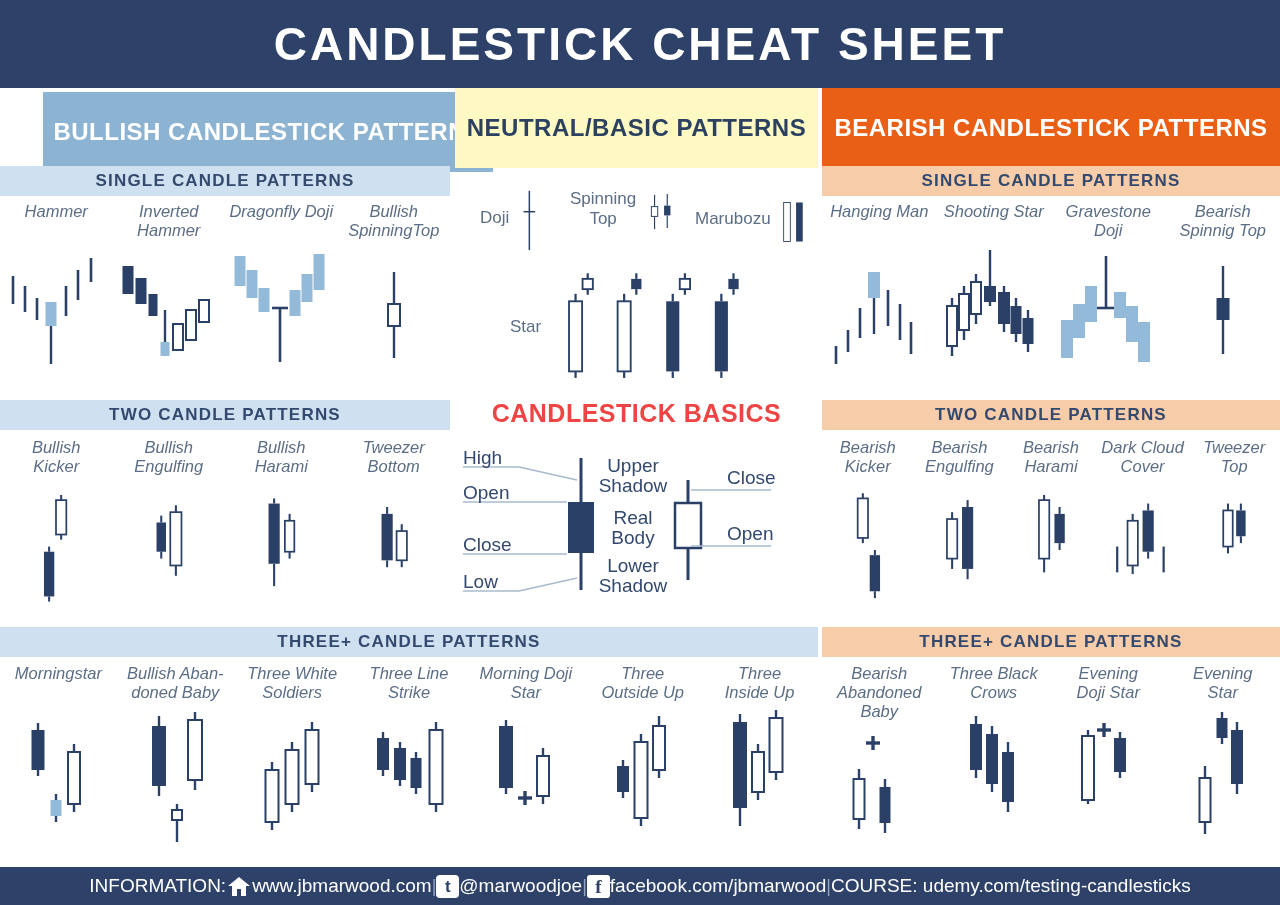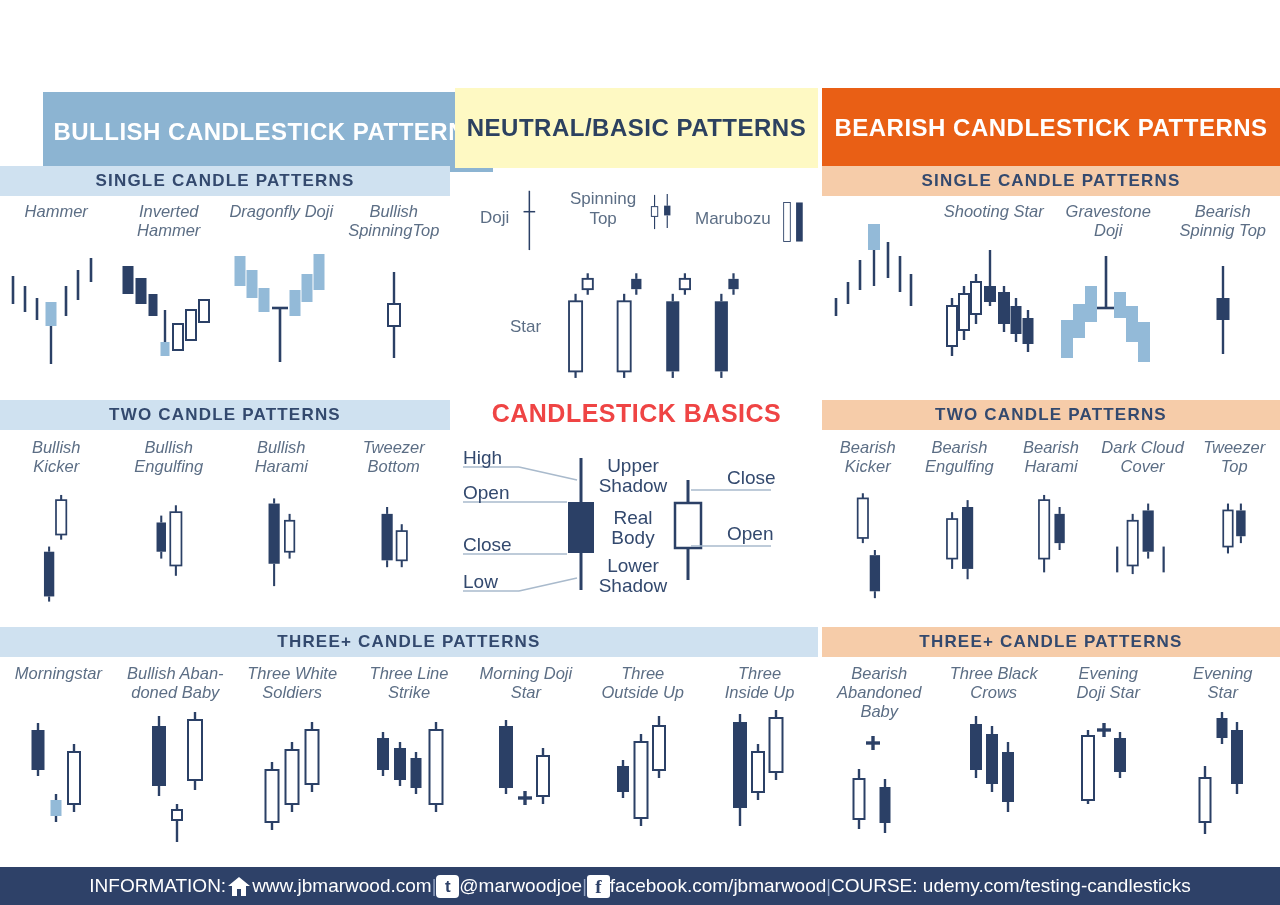--- a/index.html
+++ b/index.html
@@ -63,20 +63,23 @@
   .fsep{color:#93a3c2;font-size:18px;}
   .sq-icon{width:23px;height:23px;background:#ffffff;border-radius:4px;display:flex;align-items:center;justify-content:center;
            color:#2e4168;font-weight:800;font-size:17px;line-height:1;}
   .fb{border-radius:3px;font-family:"Liberation Serif",serif;font-size:19px;}
 </style>
 </head>
 <body>
 
 <div class="page">
 
+  <div class="abs banner">
+    <div class="banner-title">CANDLESTICK CHEAT SHEET</div>
+  </div>
 
   <div class="abs colhead head-bull">BULLISH CANDLESTICK PATTERNS</div>
   <div class="abs colhead head-neut">NEUTRAL/BASIC PATTERNS</div>
   <div class="abs colhead head-bear">BEARISH CANDLESTICK PATTERNS</div>
 
   <div class="abs band band-blue b-l1">SINGLE CANDLE PATTERNS</div>
   <div class="abs band band-peach b-r1">SINGLE CANDLE PATTERNS</div>
   <div class="abs band band-blue b-l2">TWO CANDLE PATTERNS</div>
   <div class="abs band band-peach b-r2">TWO CANDLE PATTERNS</div>
   <div class="abs band band-blue b-lm3">THREE+ CANDLE PATTERNS</div>
@@ -186,20 +189,21 @@
           <rect x="171" y="30" width="14" height="75" fill="#2b4066"></rect>
           <line x1="191" y1="0" x2="191" y2="6" stroke="#2b4066" stroke-width="2.4"></line>
           <line x1="191" y1="17" x2="191" y2="23" stroke="#2b4066" stroke-width="2.4"></line>
           <rect x="185.5" y="6" width="11" height="11" fill="#2b4066"></rect>
         </svg>
     </div>
   </div>
 
   <div class="abs prow row4 r-r1">
     <div class="pattern">
+      <div class="plabel">Hanging Man</div>
       <svg class="pchart" viewBox="0 0 100 140">
           <line x1="7" y1="100" x2="7" y2="118" stroke="#2b4066" stroke-width="2.6"></line>
           <line x1="19" y1="84" x2="19" y2="106" stroke="#2b4066" stroke-width="2.6"></line>
           <line x1="31" y1="62" x2="31" y2="92" stroke="#2b4066" stroke-width="2.6"></line>
           <line x1="45" y1="52" x2="45" y2="88" stroke="#2b4066" stroke-width="2.4"></line>
           <rect x="39" y="26" width="12" height="26" fill="#93bad8"></rect>
           <line x1="59" y1="44" x2="59" y2="80" stroke="#2b4066" stroke-width="2.6"></line>
           <line x1="71" y1="58" x2="71" y2="94" stroke="#2b4066" stroke-width="2.6"></line>
           <line x1="82" y1="76" x2="82" y2="108" stroke="#2b4066" stroke-width="2.6"></line>
         </svg>

